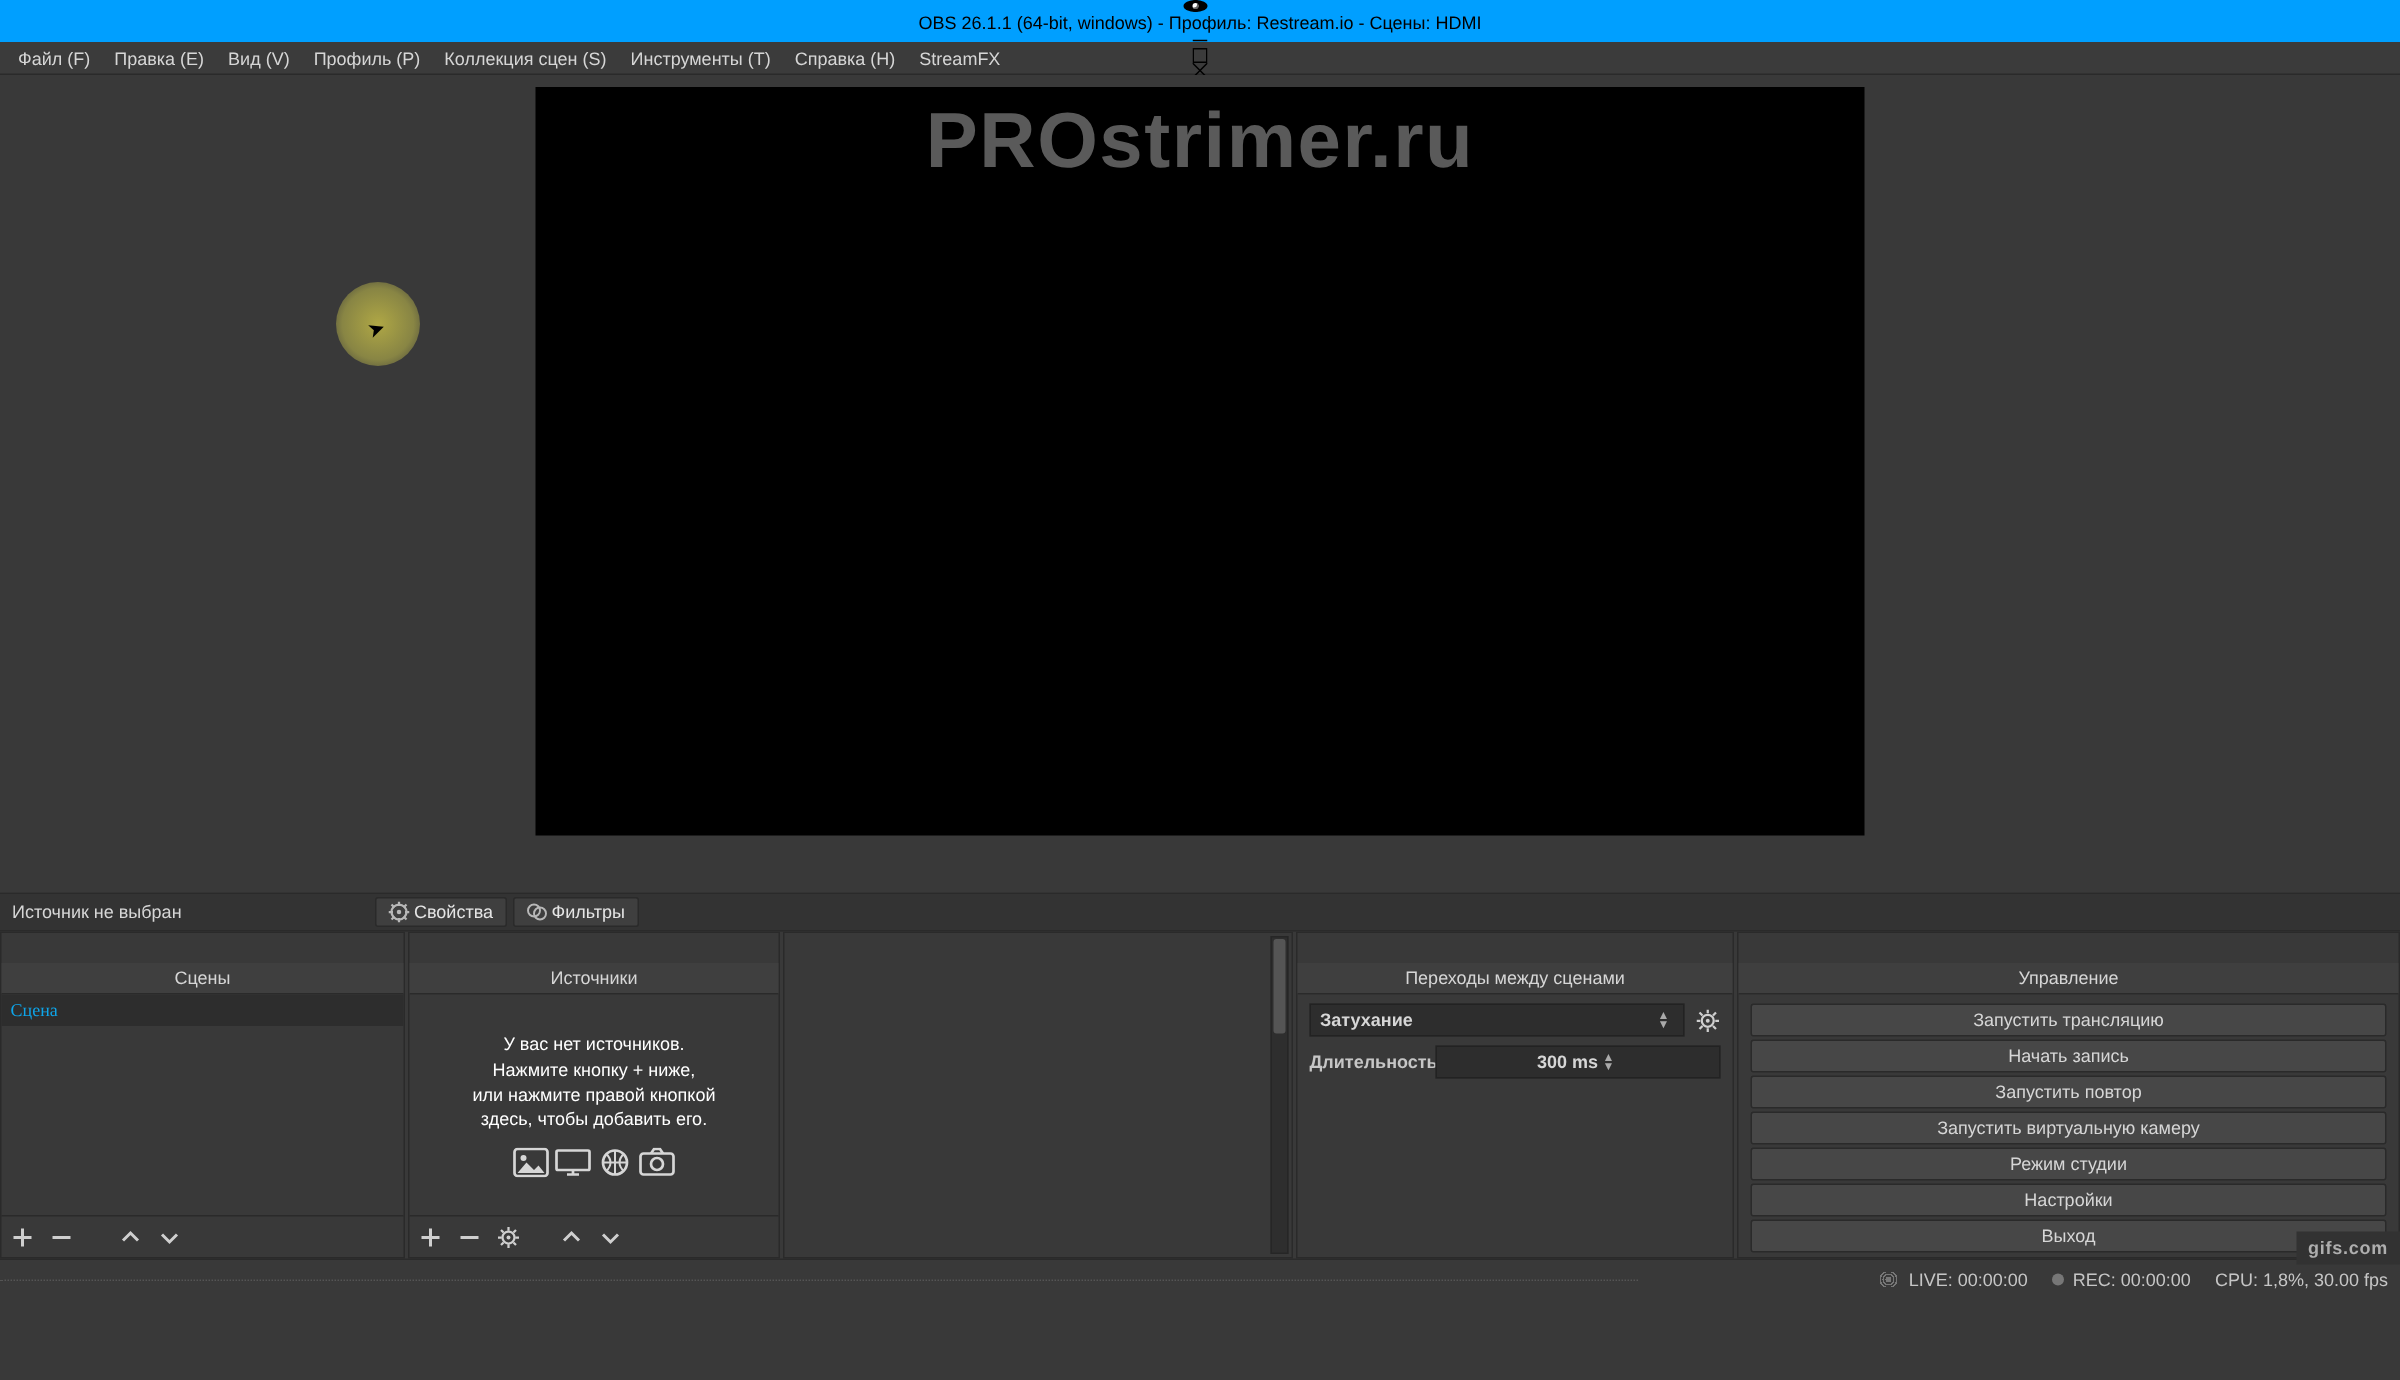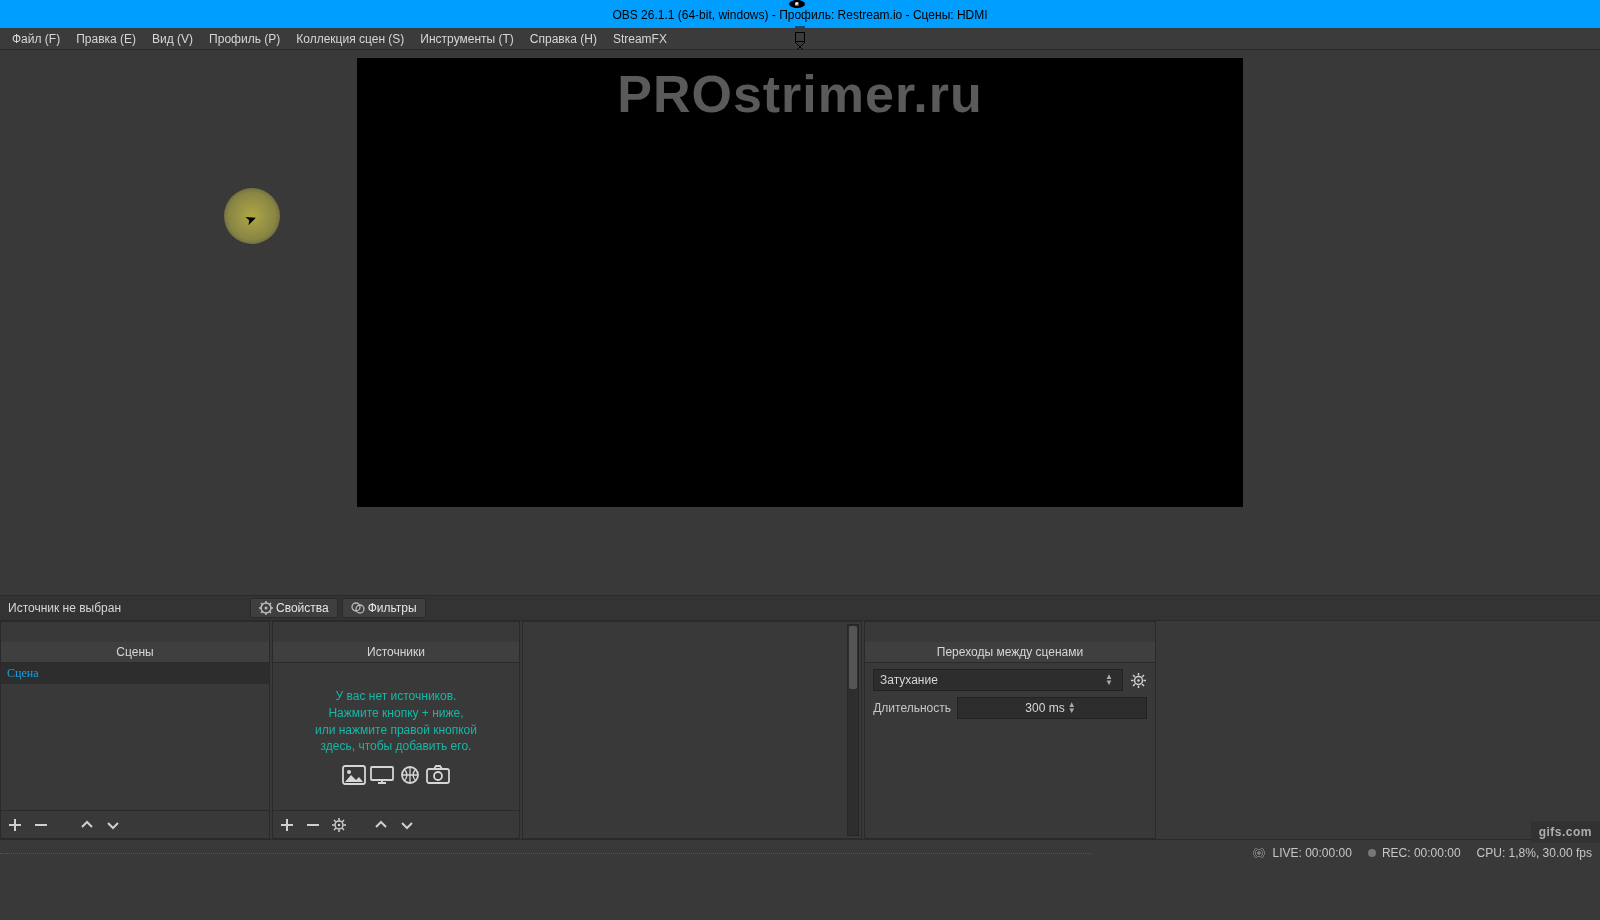--- a/index.html
+++ b/index.html
@@ -11,21 +11,21 @@
   .app-icon div { width:8px; height:8px; border-radius:50%; background:#fff; border:2px solid #000; box-shadow:inset -1px -1px 0 #666; }
   .title-text { flex:1; font-size:12px; }
   .win-btn { width:44px; height:28px; display:flex; align-items:center; justify-content:center; color:#000; }
 
   
   .menubar { background:#3b3b3b; height:22px; border-bottom:1px solid #2a2a2a; display:flex; align-items:stretch; padding:0 4px; }
   .menu-item { display:flex; align-items:center; padding:0 8px; color:#d6d6d6; font-size:12px; }
 
   
   .preview-area { height:545px; background:#393939; display:flex; align-items:flex-start; justify-content:center; position:relative; padding-top:8px; }
-  .preview-canvas { width:886px; height:449px; background:#000; position:relative; overflow:hidden; }
+  .preview-canvas { width:886px; height:499px; background:#000; position:relative; overflow:hidden; }
   .watermark { position:absolute; top:6px; left:0; right:0; text-align:center; color:#5a5a5a; font-weight:900; font-size:52px; letter-spacing:1px; font-family:Verdana,Arial,sans-serif; }
   .cursor-glow { position:absolute; top:138px; left:224px; width:56px; height:56px; border-radius:50%; background:radial-gradient(circle,#afa745 0%,#888544 60%,rgba(120,120,60,0) 100%); display:flex; align-items:center; justify-content:center; }
   .cursor-arrow { font-size:14px; color:#000; transform:translate(-1px,3px) rotate(-20deg); }
 
   
   .mid-toolbar { height:26px; background:#333333; border-top:1px solid #2a2a2a; border-bottom:1px solid #2a2a2a; display:flex; align-items:center; padding:0 6px; gap:4px; }
   .mid-label { color:#d6d6d6; flex:0 0 240px; padding-left:2px; }
   .tool-btn { display:flex; align-items:center; gap:3px; background:#3f3f3f; border:1px solid #2a2a2a; border-radius:2px; padding:2px 8px; color:#e5e5e5; font-size:12px; }
 
   
@@ -37,29 +37,29 @@
   .dock.mixer { width:340px; flex:0 0 340px; }
   .dock.trans { width:292px; }
   .dock.ctrl { flex:1; }
 
   .scene-list { flex:1; overflow:auto; }
   .scene-item { background:#2d2d2d; padding:3px 6px; color:#0ea5e9;font-family:Liberation Serif, serif; }
 
   .dock-toolbar { height:28px; border-top:1px solid #2a2a2a; display:flex; align-items:center; padding:0 6px; gap:10px; color:#cfcfcf; }
   .tb-btn { width:16px; height:16px; display:flex; align-items:center; justify-content:center; font-size:15px; }
 
-  .sources-empty { flex:1; display:flex; flex-direction:column; align-items:center; justify-content:center; text-align:center; color:#14b8a6; font-size:12px; line-height:1.4; padding:0 12px; }
+  .sources-empty { flex:1; display:flex; flex-direction:column; align-items:center; justify-content:center; text-align:center; color:#ffffff; font-size:12px; line-height:1.4; padding:0 12px; }
   .src-icons { margin-top:10px; display:flex; gap:4px; }
   .src-icons .ic { width:24px; height:20px; background:none; display:flex; align-items:center; justify-content:center; color:#d6d6d6; }
 
   .mixer-body { flex:1; position:relative; }
   .mixer-scroll { position:absolute; right:2px; top:2px; bottom:2px; width:12px; background:#2e2e2e; border:1px solid #262626; }
   .mixer-thumb { position:absolute; left:1px; right:1px; top:1px; height:30%; background:#555; border-radius:2px; }
 
-  .trans-body { flex:1; padding:6px 8px; display:flex; flex-direction:column; gap:6px; font-size:12px; }
+  .trans-body { flex:1; padding:6px 8px; display:flex; flex-direction:column; gap:6px; font-size:12px;font-weight:bold; }
   .trans-row { display:flex; align-items:center; gap:6px; }
   .combo { flex:1; background:#2d2d2d; border:1px solid #222; padding:3px 6px; display:flex; align-items:center; justify-content:space-between; color:#d6d6d6; }
   .spin-arrows { width:14px; display:flex; flex-direction:column; align-items:center; line-height:6px; font-size:8px; color:#aaa; }
   .gear-small { width:18px; height:18px; display:flex; align-items:center; justify-content:center; }
   .trans-label { width:78px; text-align:right; color:#c6c6c6; }
   .spin-box { flex:1; background:#2d2d2d; border:1px solid #222; padding:3px 6px; display:flex; align-items:center; justify-content:center; }
 
   .ctrl-body { flex:1; padding:6px 8px; display:flex; flex-direction:column; gap:2px; }
   .ctrl-btn { background:#474747; border:1px solid #2a2a2a; color:#d6d6d6; padding:3px 0; text-align:center; font-size:12px; border-radius:2px; }
 
@@ -274,20 +274,32 @@
       <div class="trans-row">
         <span class="trans-label">Длительность</span>
         <div class="spin-box">
           <span>300 ms</span>
           <span class="spin-arrows">▲<br>▼</span>
         </div>
       </div>
     </div>
   </div>
 
+  <div class="dock ctrl">
+    <div class="dock-title">Управление</div>
+    <div class="ctrl-body">
+      <div class="ctrl-btn">Запустить трансляцию</div>
+      <div class="ctrl-btn">Начать запись</div>
+      <div class="ctrl-btn">Запустить повтор</div>
+      <div class="ctrl-btn">Запустить виртуальную камеру</div>
+      <div class="ctrl-btn">Режим студии</div>
+      <div class="ctrl-btn">Настройки</div>
+      <div class="ctrl-btn">Выход</div>
+    </div>
+  </div>
 
 </div>
 
 <div class="statusbar">
   <div class="status-item">
     <span class="live-icon"></span>
     <span>LIVE: 00:00:00</span>
   </div>
   <div class="status-item">
     <span class="dot"></span>

